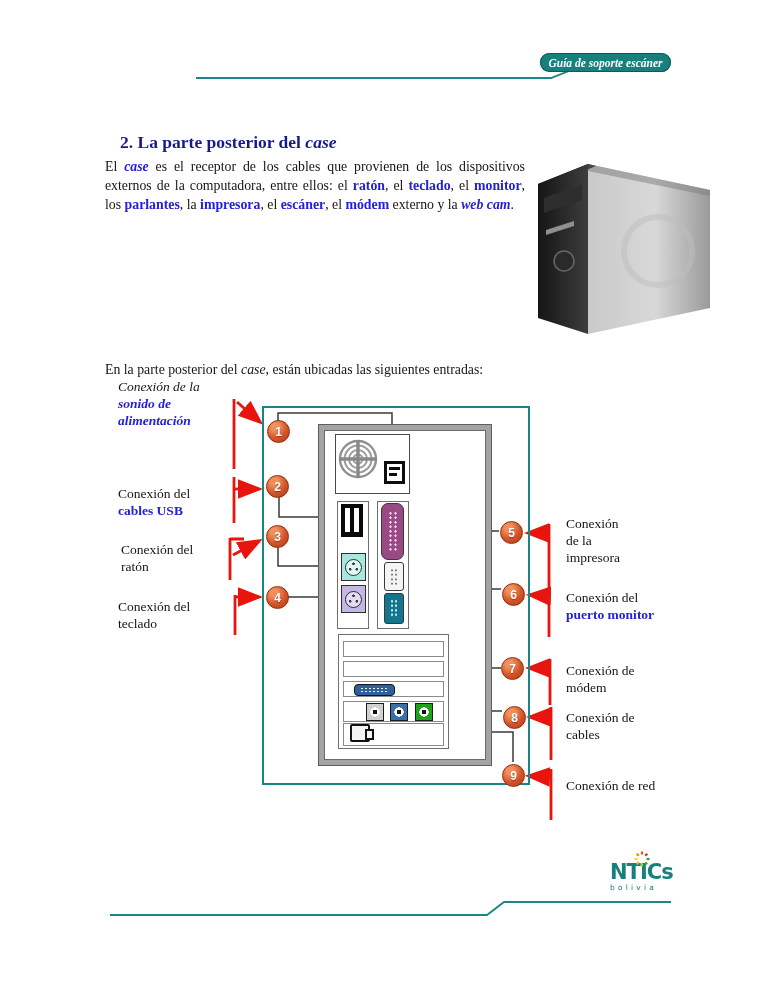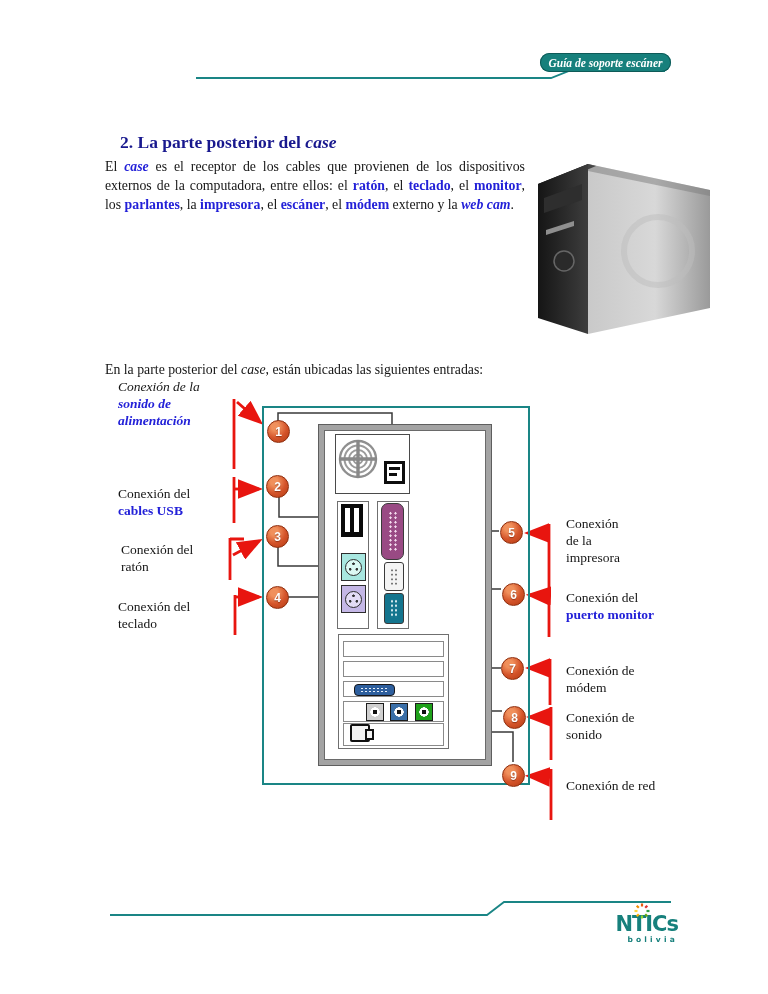--- a/index.html
+++ b/index.html
@@ -91,23 +91,23 @@
   .co-video{left:566px;top:662px;} .co-sound{left:566px;top:709px;} .co-network{left:566px;top:777px;}
 
   
   #overlay{left:0;top:0;pointer-events:none;}
   .tealline{stroke:var(--teal);stroke-width:1.8;fill:none;}
   .conn{stroke:#3a3a3a;stroke-width:1.5;fill:none;}
   .redln{stroke:var(--red);stroke-width:2.8;fill:none;}
   .red-head{fill:var(--red);} .blk-head{fill:#3a3a3a;}
 
   
-  #ntics{left:610px;top:914px;width:68px;text-align:right;color:var(--badge);line-height:1;}
+  #ntics{left:610px;top:862px;width:68px;color:var(--badge);line-height:1;}
   #ntics .brand{font-family:"DejaVu Sans",sans-serif;font-weight:bold;font-size:21px;letter-spacing:-1px;}
-  #ntics .sub{font-family:"DejaVu Sans",sans-serif;font-weight:bold;font-size:7.5px;letter-spacing:3.2px;margin-top:1px;}
+  #ntics .sub{font-family:"DejaVu Sans",sans-serif;font-weight:normal;font-size:7.5px;letter-spacing:3.2px;margin-top:1px;}
   #sun{position:absolute;left:24px;top:-11px;}
 </style>
 </head>
 <body>
 
 <div id="page">
 
   <svg id="overlay" class="abs" width="768" height="994" viewBox="0 0 768 994">
     <defs>
       <marker id="mr" markerWidth="9" markerHeight="7" refX="7.5" refY="3.5" orient="auto">
@@ -272,21 +272,21 @@
       <div class="callout co-serial">
         <div><span class="seg">Conexión del</span></div>
         <div><span class="seg b">puerto monitor</span></div>
       </div>
       <div class="callout co-video">
         <div><span class="seg">Conexión de</span></div>
         <div><span class="seg">módem</span></div>
       </div>
       <div class="callout co-sound">
         <div><span class="seg">Conexión de</span></div>
-        <div><span class="seg">sonido</span></div>
+        <div><span class="seg">cables</span></div>
       </div>
       <div class="callout co-network">
         <div><span class="seg">Conexión de red</span></div>
       </div>
     </div>
   <div id="number-badges">
       <div class="numbadge nb-power">1</div>
       <div class="numbadge nb-usb">2</div>
       <div class="numbadge nb-mouse">3</div>
       <div class="numbadge nb-keyboard">4</div>

